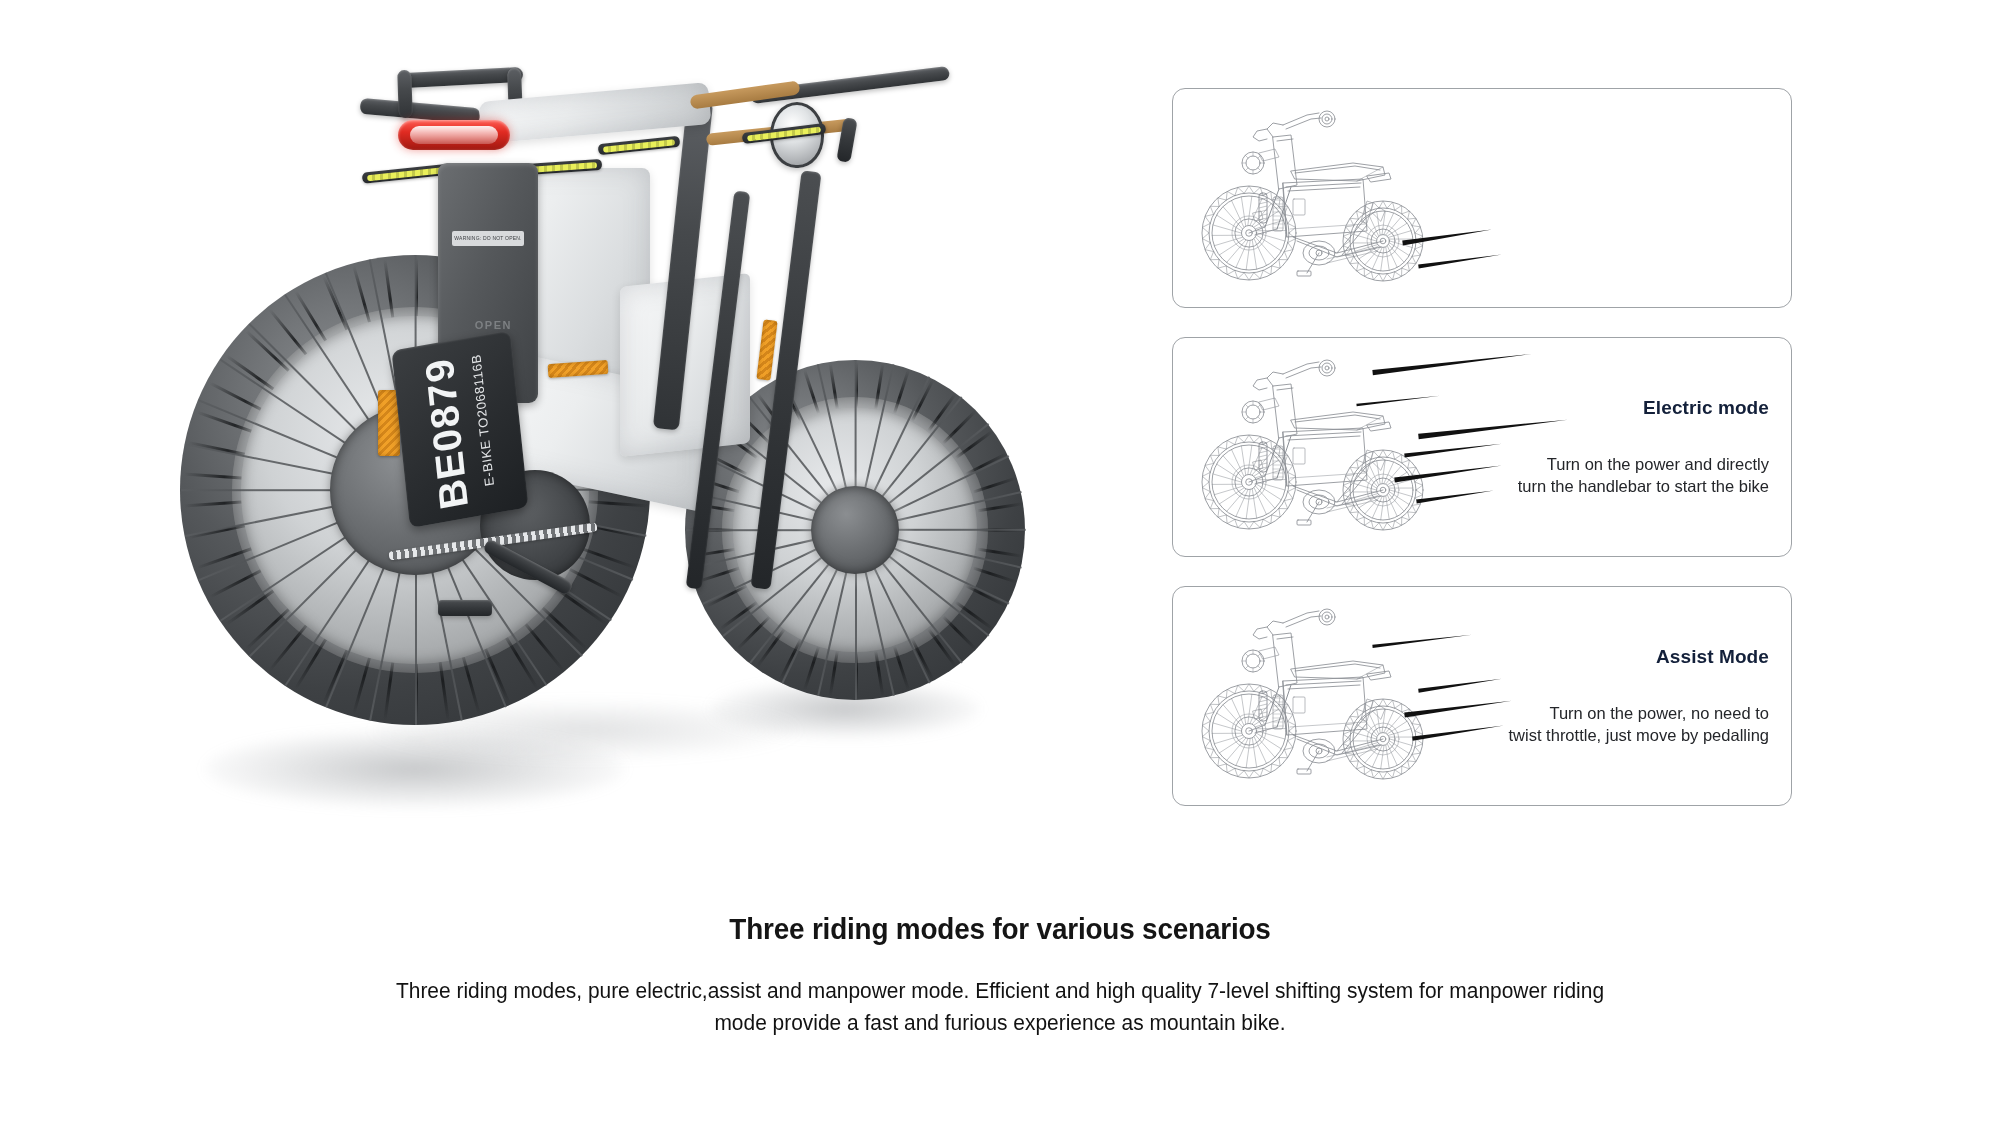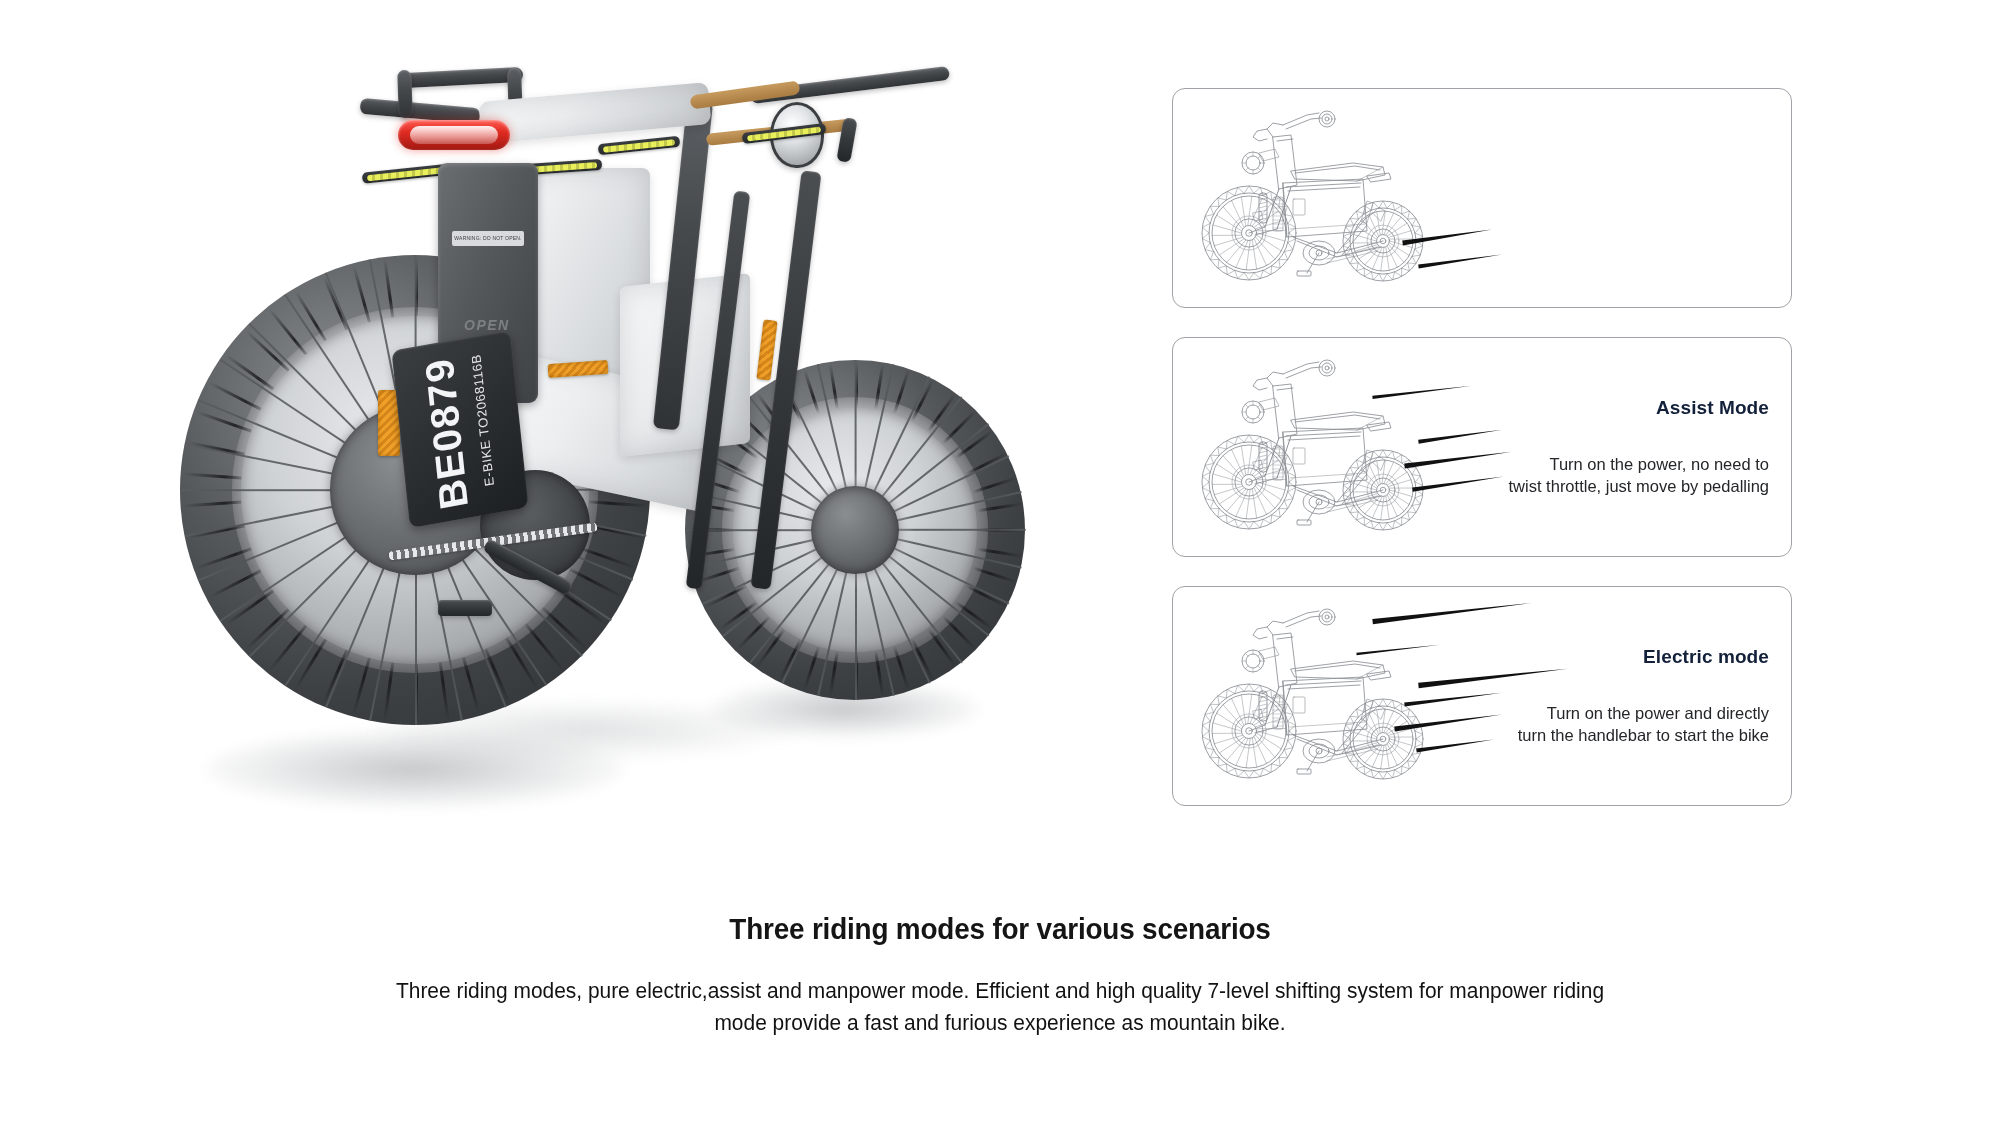--- a/index.html
+++ b/index.html
@@ -142,22 +142,22 @@
     box-shadow: inset 0 2px 4px rgba(255,255,255,0.17), 0 3px 9px rgba(0,0,0,0.3);
   }
   #battery-label {
     position: absolute; left: 14px; top: 68px; width: 72px; height: 15px;
     background: #d8dadc; border-radius: 2px;
     font-size: 5px; line-height: 15px; text-align: center;
     color: #3a3d40; letter-spacing: .2px; overflow: hidden;
   }
   #battery-open {
     position: absolute; left: 26px; top: 156px; width: 48px; height: 13px;
-    font-size: 14px; line-height: 13px; text-align: left;
-    color: #7d8083; letter-spacing: 1.5px; font-weight: bold; font-style: italic;
+    font-size: 11px; line-height: 13px; text-align: right;
+    color: #7d8083; letter-spacing: 1.5px; font-weight: bold;
   }
 
   
   #mirror {
     position: absolute; left: 620px; top: 62px; width: 48px; height: 60px;
     border-radius: 50% 50% 48% 48%;
     background: radial-gradient(circle at 40% 32%, #ffffff 0%, #e1e4e6 35%, #b5b8bb 70%, #8d9093 100%);
     border: 3px solid #3c3f42;
     box-shadow: 0 2px 6px rgba(0,0,0,0.26);
   }
@@ -682,214 +682,20 @@
             <path d="M178 118 L186 112"></path>
             <circle cx="62" cy="132" r="17" stroke-width="0.5"></circle>
             <path d="M66 112 L74 110 L76 118 L68 120 Z" stroke-width="0.6"></path>
             <path d="M174 120 L180 100 L186 102 L180 122 Z" stroke-width="0.6"></path>
           </g>
         </svg></div>
     <svg class="speed-lines" viewBox="0 0 620 220" preserveAspectRatio="none">
         <path d="M230,152 L230.60659714982626,156.96306758948765 L320,141 Z" fill="#111111"></path>
         <path d="M246,176 L246.47285155914045,179.97195309677977 L330,166 Z" fill="#111111"></path>
       </svg>
-  </div>
-
-  <div class="mode-panel">
-    <div class="panel-art"><svg viewBox="0 0 290 196" width="290" height="196" style="overflow: visible;">
-          <g fill="none" stroke="#8b8f95" stroke-width="0.85" stroke-linecap="round" stroke-linejoin="round">
-            <circle cx="62" cy="132" r="47"></circle>
-            <circle cx="62" cy="132" r="40"></circle>
-            <circle cx="62" cy="132" r="37"></circle>
-            <circle cx="62" cy="132" r="14.1"></circle>
-            <circle cx="62" cy="132" r="7.5200000000000005"></circle>
-            <circle cx="62" cy="132" r="3.2900000000000005"></circle>
-            <line x1="69.99" y1="132" x2="98.1082056252324" y2="140.07449605399216" stroke-width="0.5"></line>
-            <line x1="69.66634885917983" y1="134.25104312916304" x2="94.37072116874072" y2="149.92027932303628" stroke-width="0.5"></line>
-            <line x1="68.72161572732114" y1="136.31972013147023" x2="88.01075339924917" y2="158.3142681373328" stroke-width="0.5"></line>
-            <line x1="67.23233726422282" y1="138.0384390990905" x2="79.54354908125725" y2="164.57643144412103" stroke-width="0.5"></line>
-            <line x1="65.31916595388508" y1="139.2679596428826" x2="69.65507075220563" y2="168.19944601480424" stroke-width="0.5"></line>
-            <line x1="63.13709555780355" y1="139.90867332062865" x2="59.14642411726905" y2="168.88979675576292" stroke-width="0.5"></line>
-            <line x1="60.86290444219645" y1="139.90867332062865" x2="48.868957229482106" y2="166.59155555563856" stroke-width="0.5"></line>
-            <line x1="58.68083404611493" y1="139.2679596428826" x2="39.65528933364422" y2="161.49091224829857" stroke-width="0.5"></line>
-            <line x1="56.76766273577717" y1="138.0384390990905" x2="32.25185700688332" y2="154.00109061980982" stroke-width="0.5"></line>
-            <line x1="55.27838427267886" y1="136.31972013147023" x2="27.258442306406188" y2="144.7288714748281" stroke-width="0.5"></line>
-            <line x1="54.333651140820166" y1="134.25104312916304" x2="25.079581994264792" y2="134.42543486446934" stroke-width="0.5"></line>
-            <line x1="54.01" y1="132" x2="25.8917943747676" y2="123.92550394600785" stroke-width="0.5"></line>
-            <line x1="54.333651140820166" y1="129.748956870837" x2="29.629278831259285" y2="114.07972067696372" stroke-width="0.5"></line>
-            <line x1="55.27838427267886" y1="127.68027986852978" x2="35.98924660075084" y2="105.68573186266721" stroke-width="0.5"></line>
-            <line x1="56.76766273577717" y1="125.96156090090948" x2="44.45645091874276" y2="99.42356855587896" stroke-width="0.5"></line>
-            <line x1="58.680834046114924" y1="124.7320403571174" x2="54.34492924779433" y2="95.80055398519578" stroke-width="0.5"></line>
-            <line x1="60.86290444219645" y1="124.09132667937135" x2="64.85357588273094" y2="95.11020324423708" stroke-width="0.5"></line>
-            <line x1="63.13709555780355" y1="124.09132667937135" x2="75.13104277051788" y2="97.40844444436142" stroke-width="0.5"></line>
-            <line x1="65.31916595388508" y1="124.7320403571174" x2="84.34471066635577" y2="102.50908775170143" stroke-width="0.5"></line>
-            <line x1="67.23233726422282" y1="125.96156090090948" x2="91.74814299311666" y2="109.99890938019017" stroke-width="0.5"></line>
-            <line x1="68.72161572732114" y1="127.68027986852978" x2="96.7415576935938" y2="119.27112852517189" stroke-width="0.5"></line>
-            <line x1="69.66634885917983" y1="129.74895687083696" x2="98.9204180057352" y2="129.57456513553063" stroke-width="0.5"></line>
-            <polyline points="102,132 108.65731708260853,137.66522397200018 100.83767269704208,141.5726265715023" stroke-width="0.55"></polyline>
-            <polyline points="100.83767269704208,141.5726265715023 105.9457634062145,148.66642969099917 97.4182410261284,150.58892688175075" stroke-width="0.55"></polyline>
-            <polyline points="97.4182410261284,150.58892688175075 100.68024169700186,158.6990430963643 91.94042992684405,158.5249063296318" stroke-width="0.55"></polyline>
-            <polyline points="91.94042992684405,158.52490632963182 93.16676493731737,167.18000516404175 84.72258986924624,164.91935463574626" stroke-width="0.55"></polyline>
-            <polyline points="84.72258986924624,164.91935463574626 83.84198908605713,173.61643320570087 76.18419548170144,169.4006497074166" stroke-width="0.55"></polyline>
-            <polyline points="76.18419548170142,169.4006497074166 73.24783622151521,177.63426541902444 66.82146721021292,171.70835496392215" stroke-width="0.55"></polyline>
-            <polyline points="66.82146721021292,171.70835496392215 62,179 57.17853278978708,171.70835496392215" stroke-width="0.55"></polyline>
-            <polyline points="57.178532789787084,171.70835496392215 50.7521637784848,177.63426541902444 47.81580451829858,169.4006497074166" stroke-width="0.55"></polyline>
-            <polyline points="47.81580451829858,169.4006497074166 40.15801091394288,173.61643320570087 39.27741013075377,164.91935463574626" stroke-width="0.55"></polyline>
-            <polyline points="39.27741013075377,164.91935463574626 30.833235062682636,167.18000516404175 32.05957007315597,158.52490632963182" stroke-width="0.55"></polyline>
-            <polyline points="32.05957007315595,158.52490632963182 23.319758302998153,158.69904309636433 26.581758973871608,150.58892688175075" stroke-width="0.55"></polyline>
-            <polyline points="26.581758973871615,150.58892688175075 18.05423659378551,148.6664296909992 23.162327302957927,141.57262657150235" stroke-width="0.55"></polyline>
-            <polyline points="23.16232730295792,141.5726265715023 15.342682917391464,137.66522397200018 22,132" stroke-width="0.55"></polyline>
-            <polyline points="22,132 15.342682917391464,126.33477602799981 23.16232730295792,122.42737342849769" stroke-width="0.55"></polyline>
-            <polyline points="23.162327302957912,122.4273734284977 18.054236593785497,115.33357030900085 26.581758973871594,113.41107311824928" stroke-width="0.55"></polyline>
-            <polyline points="26.581758973871594,113.41107311824928 23.31975830299813,105.30095690363571 32.05957007315594,105.47509367036821" stroke-width="0.55"></polyline>
-            <polyline points="32.059570073155946,105.47509367036821 30.83323506268261,96.81999483595825 39.277410130753765,99.08064536425374" stroke-width="0.55"></polyline>
-            <polyline points="39.277410130753765,99.08064536425374 40.15801091394289,90.38356679429913 47.81580451829856,94.59935029258341" stroke-width="0.55"></polyline>
-            <polyline points="47.81580451829856,94.59935029258341 50.752163778484785,86.36573458097556 57.178532789787056,92.29164503607784" stroke-width="0.55"></polyline>
-            <polyline points="57.178532789787056,92.29164503607784 61.99999999999999,85 66.82146721021289,92.29164503607784" stroke-width="0.55"></polyline>
-            <polyline points="66.82146721021293,92.29164503607784 73.24783622151524,86.36573458097556 76.18419548170142,94.59935029258341" stroke-width="0.55"></polyline>
-            <polyline points="76.18419548170142,94.59935029258341 83.84198908605714,90.38356679429914 84.72258986924622,99.08064536425374" stroke-width="0.55"></polyline>
-            <polyline points="84.72258986924619,99.08064536425371 93.16676493731735,96.81999483595823 91.940429926844,105.47509367036815" stroke-width="0.55"></polyline>
-            <polyline points="91.94042992684403,105.47509367036818 100.68024169700185,105.30095690363567 97.41824102612838,113.41107311824923" stroke-width="0.55"></polyline>
-            <polyline points="97.4182410261284,113.41107311824926 105.94576340621451,115.33357030900085 100.83767269704208,122.42737342849769" stroke-width="0.55"></polyline>
-            <polyline points="100.83767269704208,122.42737342849769 108.65731708260854,126.33477602799984 102,132" stroke-width="0.55"></polyline>
-            <circle cx="196" cy="140" r="40"></circle>
-            <circle cx="196" cy="140" r="33"></circle>
-            <circle cx="196" cy="140" r="30"></circle>
-            <circle cx="196" cy="140" r="12"></circle>
-            <circle cx="196" cy="140" r="6.4"></circle>
-            <circle cx="196" cy="140" r="2.8000000000000003"></circle>
-            <line x1="202.8" y1="140" x2="225.27692347991817" y2="146.54688869242608" stroke-width="0.5"></line>
-            <line x1="202.52455222057858" y1="141.91578138652173" x2="222.24653067735733" y2="154.52995620786726" stroke-width="0.5"></line>
-            <line x1="201.72052402325204" y1="143.67635755869807" x2="217.0898000534453" y2="161.33589308432389" stroke-width="0.5"></line>
-            <line x1="200.45305299082793" y1="145.13909710560895" x2="210.22449925507345" y2="166.41332279253058" stroke-width="0.5"></line>
-            <line x1="198.82482208841282" y1="146.18549756841074" x2="202.20681412340997" y2="169.35090217416558" stroke-width="0.5"></line>
-            <line x1="196.96774090025835" y1="146.73078580479034" x2="193.68628982481275" y2="169.91064601818616" stroke-width="0.5"></line>
-            <line x1="195.03225909974165" y1="146.73078580479034" x2="185.35320856444494" y2="168.0472072072745" stroke-width="0.5"></line>
-            <line x1="193.17517791158718" y1="146.18549756841074" x2="177.8826670272791" y2="163.91155047159344" stroke-width="0.5"></line>
-            <line x1="191.54694700917207" y1="145.13909710560895" x2="171.87988405963512" y2="157.83872212417012" stroke-width="0.5"></line>
-            <line x1="190.27947597674796" y1="143.67635755869807" x2="167.83116943762664" y2="150.32070660121198" stroke-width="0.5"></line>
-            <line x1="189.47544777942142" y1="141.91578138652173" x2="166.06452594129578" y2="141.96656880902918" stroke-width="0.5"></line>
-            <line x1="189.2" y1="140" x2="166.72307652008183" y2="133.45311130757392" stroke-width="0.5"></line>
-            <line x1="189.47544777942142" y1="138.08421861347827" x2="169.75346932264267" y2="125.47004379213274" stroke-width="0.5"></line>
-            <line x1="190.27947597674796" y1="136.32364244130193" x2="174.91019994655474" y2="118.66410691567611" stroke-width="0.5"></line>
-            <line x1="191.54694700917207" y1="134.86090289439105" x2="181.77550074492655" y2="113.58667720746942" stroke-width="0.5"></line>
-            <line x1="193.17517791158716" y1="133.8145024315893" x2="189.79318587659" y2="110.64909782583442" stroke-width="0.5"></line>
-            <line x1="195.03225909974165" y1="133.26921419520966" x2="198.31371017518725" y2="110.08935398181384" stroke-width="0.5"></line>
-            <line x1="196.96774090025835" y1="133.26921419520966" x2="206.64679143555503" y2="111.95279279272548" stroke-width="0.5"></line>
-            <line x1="198.82482208841282" y1="133.81450243158926" x2="214.11733297272087" y2="116.08844952840656" stroke-width="0.5"></line>
-            <line x1="200.45305299082793" y1="134.86090289439105" x2="220.12011594036485" y2="122.16127787582987" stroke-width="0.5"></line>
-            <line x1="201.72052402325204" y1="136.32364244130193" x2="224.16883056237336" y2="129.67929339878802" stroke-width="0.5"></line>
-            <line x1="202.52455222057858" y1="138.08421861347827" x2="225.93547405870422" y2="138.0334311909708" stroke-width="0.5"></line>
-            <polyline points="229,140 235.70835496392215,144.82146721021292 228.04107997505972,147.8974169214894" stroke-width="0.55"></polyline>
-            <polyline points="228.04107997505972,147.8974169214894 233.4006497074166,154.1841954817014 225.22004884655593,155.33586467744436" stroke-width="0.55"></polyline>
-            <polyline points="225.22004884655593,155.33586467744436 228.91935463574626,162.72258986924624 220.70085468964635,161.88304772194624" stroke-width="0.55"></polyline>
-            <polyline points="220.70085468964635,161.88304772194624 222.52490632963182,169.94042992684405 214.74613664212814,167.15846757449066" stroke-width="0.55"></polyline>
-            <polyline points="214.74613664212814,167.15846757449066 214.58892688175075,175.41824102612838 207.70196127240368,170.85553600861869" stroke-width="0.55"></polyline>
-            <polyline points="207.70196127240368,170.85553600861869 205.57262657150233,178.83767269704208 199.97771044842565,172.75939284523577" stroke-width="0.55"></polyline>
-            <polyline points="199.97771044842565,172.75939284523577 196,180 192.02228955157435,172.75939284523577" stroke-width="0.55"></polyline>
-            <polyline points="192.02228955157435,172.75939284523577 186.4273734284977,178.83767269704208 184.29803872759632,170.85553600861869" stroke-width="0.55"></polyline>
-            <polyline points="184.29803872759632,170.85553600861869 177.41107311824925,175.41824102612838 177.25386335787186,167.15846757449066" stroke-width="0.55"></polyline>
-            <polyline points="177.25386335787186,167.15846757449066 169.4750936703682,169.94042992684405 171.29914531035368,161.88304772194624" stroke-width="0.55"></polyline>
-            <polyline points="171.29914531035365,161.88304772194624 163.08064536425374,162.72258986924624 166.77995115344407,155.33586467744436" stroke-width="0.55"></polyline>
-            <polyline points="166.77995115344407,155.3358646774444 158.5993502925834,154.18419548170147 163.95892002494028,147.89741692148942" stroke-width="0.55"></polyline>
-            <polyline points="163.95892002494028,147.8974169214894 156.29164503607785,144.82146721021292 163,140" stroke-width="0.55"></polyline>
-            <polyline points="163,140 156.29164503607785,135.17853278978706 163.95892002494028,132.10258307851058" stroke-width="0.55"></polyline>
-            <polyline points="163.95892002494028,132.1025830785106 158.5993502925834,125.81580451829859 166.77995115344407,124.66413532255565" stroke-width="0.55"></polyline>
-            <polyline points="166.77995115344407,124.66413532255565 163.0806453642537,117.2774101307538 171.29914531035365,118.11695227805377" stroke-width="0.55"></polyline>
-            <polyline points="171.29914531035365,118.11695227805376 169.47509367036818,110.05957007315597 177.25386335787186,112.84153242550934" stroke-width="0.55"></polyline>
-            <polyline points="177.25386335787186,112.84153242550934 177.41107311824928,104.5817589738716 184.29803872759632,109.14446399138131" stroke-width="0.55"></polyline>
-            <polyline points="184.29803872759632,109.14446399138131 186.4273734284977,101.16232730295792 192.02228955157432,107.24060715476422" stroke-width="0.55"></polyline>
-            <polyline points="192.02228955157432,107.24060715476422 196,100 199.97771044842563,107.2406071547642" stroke-width="0.55"></polyline>
-            <polyline points="199.97771044842565,107.24060715476422 205.57262657150233,101.16232730295792 207.70196127240368,109.14446399138131" stroke-width="0.55"></polyline>
-            <polyline points="207.70196127240368,109.14446399138131 214.58892688175075,104.58175897387162 214.74613664212814,112.84153242550933" stroke-width="0.55"></polyline>
-            <polyline points="214.7461366421281,112.84153242550931 222.5249063296318,110.05957007315594 220.7008546896463,118.11695227805373" stroke-width="0.55"></polyline>
-            <polyline points="220.70085468964632,118.11695227805374 228.91935463574626,117.27741013075376 225.22004884655593,124.66413532255562" stroke-width="0.55"></polyline>
-            <polyline points="225.22004884655593,124.66413532255564 233.40064970741662,125.81580451829859 228.04107997505972,132.1025830785106" stroke-width="0.55"></polyline>
-            <polyline points="228.04107997505972,132.1025830785106 235.70835496392215,135.17853278978708 229,140" stroke-width="0.55"></polyline>
-            <path d="M96 82 L176 78 L180 130 L100 136 Z"></path>
-            <path d="M96 82 L100 136"></path>
-            <path d="M99 86 L174 82"></path>
-            <path d="M101 90 L173 86"></path>
-            <path d="M103 128 L178 123" stroke-width="0.5"></path>
-            <rect x="106" y="98" width="12" height="16" rx="1" stroke-width="0.6"></rect>
-            <path d="M104 70 L166 62 L196 66 L198 74 L170 80 L108 78 Z"></path>
-            <path d="M108 72 L168 65 L193 69"></path>
-            <path d="M170 80 L196 66" stroke-width="0.5"></path>
-            <path d="M180 75 L202 72 L204 78 L184 81 Z"></path>
-            <path d="M86 36 L104 34 L110 84 L92 88 Z"></path>
-            <path d="M90 40 L106 38"></path>
-            <path d="M92 88 L78 126" stroke-width="1"></path>
-            <path d="M104 86 L90 128" stroke-width="1"></path>
-            <path d="M78 126 L62 132"></path>
-            <path d="M90 128 L68 134"></path>
-            <rect x="72" y="92" width="8" height="30" rx="3"></rect>
-            <line x1="72" y1="95" x2="80" y2="93" stroke-width="0.5"></line>
-            <line x1="72" y1="99" x2="80" y2="97" stroke-width="0.5"></line>
-            <line x1="72" y1="103" x2="80" y2="101" stroke-width="0.5"></line>
-            <line x1="72" y1="107" x2="80" y2="105" stroke-width="0.5"></line>
-            <line x1="72" y1="111" x2="80" y2="109" stroke-width="0.5"></line>
-            <line x1="72" y1="115" x2="80" y2="113" stroke-width="0.5"></line>
-            <line x1="72" y1="119" x2="80" y2="117" stroke-width="0.5"></line>
-            <rect x="86" y="96" width="10" height="34" rx="2" stroke-width="0.6"></rect>
-            <line x1="86" y1="99" x2="96" y2="99" stroke-width="0.4"></line>
-            <line x1="86" y1="103" x2="96" y2="103" stroke-width="0.4"></line>
-            <line x1="86" y1="107" x2="96" y2="107" stroke-width="0.4"></line>
-            <line x1="86" y1="111" x2="96" y2="111" stroke-width="0.4"></line>
-            <line x1="86" y1="115" x2="96" y2="115" stroke-width="0.4"></line>
-            <line x1="86" y1="119" x2="96" y2="119" stroke-width="0.4"></line>
-            <line x1="86" y1="123" x2="96" y2="123" stroke-width="0.4"></line>
-            <line x1="86" y1="127" x2="96" y2="127" stroke-width="0.4"></line>
-            <path d="M86 36 L80 28 L86 22 L96 24"></path>
-            <path d="M96 24 L120 14 L132 12"></path>
-            <path d="M99 28 L124 18 L134 17"></path>
-            <circle cx="140" cy="18" r="8"></circle>
-            <circle cx="140" cy="18" r="5"></circle>
-            <circle cx="140" cy="18" r="2"></circle>
-            <path d="M80 28 L70 30 L66 36 L72 40 L80 38"></path>
-            <circle cx="66" cy="62" r="11"></circle>
-            <circle cx="66" cy="62" r="7"></circle>
-            <line x1="73" y1="62" x2="77" y2="62" stroke-width="0.5"></line>
-            <line x1="70.94974746830583" y1="66.94974746830583" x2="73.77817459305203" y2="69.77817459305203" stroke-width="0.5"></line>
-            <line x1="66" y1="69" x2="66" y2="73" stroke-width="0.5"></line>
-            <line x1="61.05025253169417" y1="66.94974746830583" x2="58.22182540694798" y2="69.77817459305203" stroke-width="0.5"></line>
-            <line x1="59" y1="62" x2="55" y2="62" stroke-width="0.5"></line>
-            <line x1="61.05025253169417" y1="57.05025253169417" x2="58.22182540694798" y2="54.22182540694798" stroke-width="0.5"></line>
-            <line x1="66" y1="55" x2="66" y2="51" stroke-width="0.5"></line>
-            <line x1="70.94974746830583" y1="57.05025253169417" x2="73.77817459305201" y2="54.22182540694798" stroke-width="0.5"></line>
-            <path d="M72 52 L88 48 L92 56 L76 60 Z" stroke-width="0.6"></path>
-            <path d="M106 136 L150 152 L196 140"></path>
-            <path d="M110 140 L150 156 L194 146"></path>
-            <path d="M150 152 L178 118"></path>
-            <path d="M155 154 L180 124"></path>
-            <ellipse cx="132" cy="152" rx="16" ry="12"></ellipse>
-            <ellipse cx="132" cy="152" rx="10" ry="7"></ellipse>
-            <circle cx="132" cy="152" r="3"></circle>
-            <path d="M132 152 L120 172"></path>
-            <rect x="110" y="170" width="14" height="5" rx="1"></rect>
-            <path d="M140 158 L190 146" stroke-width="0.5"></path>
-            <path d="M140 162 L190 150" stroke-width="0.5"></path>
-            <circle cx="196" cy="140" r="16" stroke-width="0.5"></circle>
-            <path d="M186 112 L192 106 L198 110 L194 120 Z" stroke-width="0.6"></path>
-            <path d="M178 118 L186 112"></path>
-            <circle cx="62" cy="132" r="17" stroke-width="0.5"></circle>
-            <path d="M66 112 L74 110 L76 118 L68 120 Z" stroke-width="0.6"></path>
-            <path d="M174 120 L180 100 L186 102 L180 122 Z" stroke-width="0.6"></path>
-          </g>
-        </svg></div>
-    <svg class="speed-lines" viewBox="0 0 620 220" preserveAspectRatio="none">
-        <path d="M200,58 L200.3184119008672,61.18411900867196 L300,48 Z" fill="#111111"></path>
-        <path d="M246,102 L246.47285155914045,105.97195309677977 L330,92 Z" fill="#111111"></path>
-        <path d="M232,126 L232.55215763037424,130.9694186733681 L340,114 Z" fill="#111111"></path>
-        <path d="M240,150 L240.49862244713552,154.17029683058803 L332,139 Z" fill="#111111"></path>
-      </svg>
-    <div class="panel-text">
-      <div class="mode-title">Assist Mode</div>
-      <div class="mode-desc">Turn on the power, no need to
-twist throttle, just move by pedalling</div>
-    </div>
   </div>
 
   <div class="mode-panel">
     <div class="panel-art"><svg viewBox="0 0 290 196" width="290" height="196" style="overflow: visible;">
           <g fill="none" stroke="#8b8f95" stroke-width="0.85" stroke-linecap="round" stroke-linejoin="round">
             <circle cx="62" cy="132" r="47"></circle>
             <circle cx="62" cy="132" r="40"></circle>
             <circle cx="62" cy="132" r="37"></circle>
             <circle cx="62" cy="132" r="14.1"></circle>
             <circle cx="62" cy="132" r="7.5200000000000005"></circle>
@@ -1074,17 +880,211 @@
         <path d="M222,140 L222.55215763037424,144.9694186733681 L330,128 Z" fill="#111111"></path>
         <path d="M244,162 L244.45849643194052,165.97363574348452 L322,153 Z" fill="#111111"></path>
       </svg>
     <div class="panel-text">
       <div class="mode-title">Electric mode</div>
       <div class="mode-desc">Turn on the power and directly
 turn the handlebar to start the bike</div>
     </div>
   </div>
 
+  <div class="mode-panel">
+    <div class="panel-art"><svg viewBox="0 0 290 196" width="290" height="196" style="overflow: visible;">
+          <g fill="none" stroke="#8b8f95" stroke-width="0.85" stroke-linecap="round" stroke-linejoin="round">
+            <circle cx="62" cy="132" r="47"></circle>
+            <circle cx="62" cy="132" r="40"></circle>
+            <circle cx="62" cy="132" r="37"></circle>
+            <circle cx="62" cy="132" r="14.1"></circle>
+            <circle cx="62" cy="132" r="7.5200000000000005"></circle>
+            <circle cx="62" cy="132" r="3.2900000000000005"></circle>
+            <line x1="69.99" y1="132" x2="98.1082056252324" y2="140.07449605399216" stroke-width="0.5"></line>
+            <line x1="69.66634885917983" y1="134.25104312916304" x2="94.37072116874072" y2="149.92027932303628" stroke-width="0.5"></line>
+            <line x1="68.72161572732114" y1="136.31972013147023" x2="88.01075339924917" y2="158.3142681373328" stroke-width="0.5"></line>
+            <line x1="67.23233726422282" y1="138.0384390990905" x2="79.54354908125725" y2="164.57643144412103" stroke-width="0.5"></line>
+            <line x1="65.31916595388508" y1="139.2679596428826" x2="69.65507075220563" y2="168.19944601480424" stroke-width="0.5"></line>
+            <line x1="63.13709555780355" y1="139.90867332062865" x2="59.14642411726905" y2="168.88979675576292" stroke-width="0.5"></line>
+            <line x1="60.86290444219645" y1="139.90867332062865" x2="48.868957229482106" y2="166.59155555563856" stroke-width="0.5"></line>
+            <line x1="58.68083404611493" y1="139.2679596428826" x2="39.65528933364422" y2="161.49091224829857" stroke-width="0.5"></line>
+            <line x1="56.76766273577717" y1="138.0384390990905" x2="32.25185700688332" y2="154.00109061980982" stroke-width="0.5"></line>
+            <line x1="55.27838427267886" y1="136.31972013147023" x2="27.258442306406188" y2="144.7288714748281" stroke-width="0.5"></line>
+            <line x1="54.333651140820166" y1="134.25104312916304" x2="25.079581994264792" y2="134.42543486446934" stroke-width="0.5"></line>
+            <line x1="54.01" y1="132" x2="25.8917943747676" y2="123.92550394600785" stroke-width="0.5"></line>
+            <line x1="54.333651140820166" y1="129.748956870837" x2="29.629278831259285" y2="114.07972067696372" stroke-width="0.5"></line>
+            <line x1="55.27838427267886" y1="127.68027986852978" x2="35.98924660075084" y2="105.68573186266721" stroke-width="0.5"></line>
+            <line x1="56.76766273577717" y1="125.96156090090948" x2="44.45645091874276" y2="99.42356855587896" stroke-width="0.5"></line>
+            <line x1="58.680834046114924" y1="124.7320403571174" x2="54.34492924779433" y2="95.80055398519578" stroke-width="0.5"></line>
+            <line x1="60.86290444219645" y1="124.09132667937135" x2="64.85357588273094" y2="95.11020324423708" stroke-width="0.5"></line>
+            <line x1="63.13709555780355" y1="124.09132667937135" x2="75.13104277051788" y2="97.40844444436142" stroke-width="0.5"></line>
+            <line x1="65.31916595388508" y1="124.7320403571174" x2="84.34471066635577" y2="102.50908775170143" stroke-width="0.5"></line>
+            <line x1="67.23233726422282" y1="125.96156090090948" x2="91.74814299311666" y2="109.99890938019017" stroke-width="0.5"></line>
+            <line x1="68.72161572732114" y1="127.68027986852978" x2="96.7415576935938" y2="119.27112852517189" stroke-width="0.5"></line>
+            <line x1="69.66634885917983" y1="129.74895687083696" x2="98.9204180057352" y2="129.57456513553063" stroke-width="0.5"></line>
+            <polyline points="102,132 108.65731708260853,137.66522397200018 100.83767269704208,141.5726265715023" stroke-width="0.55"></polyline>
+            <polyline points="100.83767269704208,141.5726265715023 105.9457634062145,148.66642969099917 97.4182410261284,150.58892688175075" stroke-width="0.55"></polyline>
+            <polyline points="97.4182410261284,150.58892688175075 100.68024169700186,158.6990430963643 91.94042992684405,158.5249063296318" stroke-width="0.55"></polyline>
+            <polyline points="91.94042992684405,158.52490632963182 93.16676493731737,167.18000516404175 84.72258986924624,164.91935463574626" stroke-width="0.55"></polyline>
+            <polyline points="84.72258986924624,164.91935463574626 83.84198908605713,173.61643320570087 76.18419548170144,169.4006497074166" stroke-width="0.55"></polyline>
+            <polyline points="76.18419548170142,169.4006497074166 73.24783622151521,177.63426541902444 66.82146721021292,171.70835496392215" stroke-width="0.55"></polyline>
+            <polyline points="66.82146721021292,171.70835496392215 62,179 57.17853278978708,171.70835496392215" stroke-width="0.55"></polyline>
+            <polyline points="57.178532789787084,171.70835496392215 50.7521637784848,177.63426541902444 47.81580451829858,169.4006497074166" stroke-width="0.55"></polyline>
+            <polyline points="47.81580451829858,169.4006497074166 40.15801091394288,173.61643320570087 39.27741013075377,164.91935463574626" stroke-width="0.55"></polyline>
+            <polyline points="39.27741013075377,164.91935463574626 30.833235062682636,167.18000516404175 32.05957007315597,158.52490632963182" stroke-width="0.55"></polyline>
+            <polyline points="32.05957007315595,158.52490632963182 23.319758302998153,158.69904309636433 26.581758973871608,150.58892688175075" stroke-width="0.55"></polyline>
+            <polyline points="26.581758973871615,150.58892688175075 18.05423659378551,148.6664296909992 23.162327302957927,141.57262657150235" stroke-width="0.55"></polyline>
+            <polyline points="23.16232730295792,141.5726265715023 15.342682917391464,137.66522397200018 22,132" stroke-width="0.55"></polyline>
+            <polyline points="22,132 15.342682917391464,126.33477602799981 23.16232730295792,122.42737342849769" stroke-width="0.55"></polyline>
+            <polyline points="23.162327302957912,122.4273734284977 18.054236593785497,115.33357030900085 26.581758973871594,113.41107311824928" stroke-width="0.55"></polyline>
+            <polyline points="26.581758973871594,113.41107311824928 23.31975830299813,105.30095690363571 32.05957007315594,105.47509367036821" stroke-width="0.55"></polyline>
+            <polyline points="32.059570073155946,105.47509367036821 30.83323506268261,96.81999483595825 39.277410130753765,99.08064536425374" stroke-width="0.55"></polyline>
+            <polyline points="39.277410130753765,99.08064536425374 40.15801091394289,90.38356679429913 47.81580451829856,94.59935029258341" stroke-width="0.55"></polyline>
+            <polyline points="47.81580451829856,94.59935029258341 50.752163778484785,86.36573458097556 57.178532789787056,92.29164503607784" stroke-width="0.55"></polyline>
+            <polyline points="57.178532789787056,92.29164503607784 61.99999999999999,85 66.82146721021289,92.29164503607784" stroke-width="0.55"></polyline>
+            <polyline points="66.82146721021293,92.29164503607784 73.24783622151524,86.36573458097556 76.18419548170142,94.59935029258341" stroke-width="0.55"></polyline>
+            <polyline points="76.18419548170142,94.59935029258341 83.84198908605714,90.38356679429914 84.72258986924622,99.08064536425374" stroke-width="0.55"></polyline>
+            <polyline points="84.72258986924619,99.08064536425371 93.16676493731735,96.81999483595823 91.940429926844,105.47509367036815" stroke-width="0.55"></polyline>
+            <polyline points="91.94042992684403,105.47509367036818 100.68024169700185,105.30095690363567 97.41824102612838,113.41107311824923" stroke-width="0.55"></polyline>
+            <polyline points="97.4182410261284,113.41107311824926 105.94576340621451,115.33357030900085 100.83767269704208,122.42737342849769" stroke-width="0.55"></polyline>
+            <polyline points="100.83767269704208,122.42737342849769 108.65731708260854,126.33477602799984 102,132" stroke-width="0.55"></polyline>
+            <circle cx="196" cy="140" r="40"></circle>
+            <circle cx="196" cy="140" r="33"></circle>
+            <circle cx="196" cy="140" r="30"></circle>
+            <circle cx="196" cy="140" r="12"></circle>
+            <circle cx="196" cy="140" r="6.4"></circle>
+            <circle cx="196" cy="140" r="2.8000000000000003"></circle>
+            <line x1="202.8" y1="140" x2="225.27692347991817" y2="146.54688869242608" stroke-width="0.5"></line>
+            <line x1="202.52455222057858" y1="141.91578138652173" x2="222.24653067735733" y2="154.52995620786726" stroke-width="0.5"></line>
+            <line x1="201.72052402325204" y1="143.67635755869807" x2="217.0898000534453" y2="161.33589308432389" stroke-width="0.5"></line>
+            <line x1="200.45305299082793" y1="145.13909710560895" x2="210.22449925507345" y2="166.41332279253058" stroke-width="0.5"></line>
+            <line x1="198.82482208841282" y1="146.18549756841074" x2="202.20681412340997" y2="169.35090217416558" stroke-width="0.5"></line>
+            <line x1="196.96774090025835" y1="146.73078580479034" x2="193.68628982481275" y2="169.91064601818616" stroke-width="0.5"></line>
+            <line x1="195.03225909974165" y1="146.73078580479034" x2="185.35320856444494" y2="168.0472072072745" stroke-width="0.5"></line>
+            <line x1="193.17517791158718" y1="146.18549756841074" x2="177.8826670272791" y2="163.91155047159344" stroke-width="0.5"></line>
+            <line x1="191.54694700917207" y1="145.13909710560895" x2="171.87988405963512" y2="157.83872212417012" stroke-width="0.5"></line>
+            <line x1="190.27947597674796" y1="143.67635755869807" x2="167.83116943762664" y2="150.32070660121198" stroke-width="0.5"></line>
+            <line x1="189.47544777942142" y1="141.91578138652173" x2="166.06452594129578" y2="141.96656880902918" stroke-width="0.5"></line>
+            <line x1="189.2" y1="140" x2="166.72307652008183" y2="133.45311130757392" stroke-width="0.5"></line>
+            <line x1="189.47544777942142" y1="138.08421861347827" x2="169.75346932264267" y2="125.47004379213274" stroke-width="0.5"></line>
+            <line x1="190.27947597674796" y1="136.32364244130193" x2="174.91019994655474" y2="118.66410691567611" stroke-width="0.5"></line>
+            <line x1="191.54694700917207" y1="134.86090289439105" x2="181.77550074492655" y2="113.58667720746942" stroke-width="0.5"></line>
+            <line x1="193.17517791158716" y1="133.8145024315893" x2="189.79318587659" y2="110.64909782583442" stroke-width="0.5"></line>
+            <line x1="195.03225909974165" y1="133.26921419520966" x2="198.31371017518725" y2="110.08935398181384" stroke-width="0.5"></line>
+            <line x1="196.96774090025835" y1="133.26921419520966" x2="206.64679143555503" y2="111.95279279272548" stroke-width="0.5"></line>
+            <line x1="198.82482208841282" y1="133.81450243158926" x2="214.11733297272087" y2="116.08844952840656" stroke-width="0.5"></line>
+            <line x1="200.45305299082793" y1="134.86090289439105" x2="220.12011594036485" y2="122.16127787582987" stroke-width="0.5"></line>
+            <line x1="201.72052402325204" y1="136.32364244130193" x2="224.16883056237336" y2="129.67929339878802" stroke-width="0.5"></line>
+            <line x1="202.52455222057858" y1="138.08421861347827" x2="225.93547405870422" y2="138.0334311909708" stroke-width="0.5"></line>
+            <polyline points="229,140 235.70835496392215,144.82146721021292 228.04107997505972,147.8974169214894" stroke-width="0.55"></polyline>
+            <polyline points="228.04107997505972,147.8974169214894 233.4006497074166,154.1841954817014 225.22004884655593,155.33586467744436" stroke-width="0.55"></polyline>
+            <polyline points="225.22004884655593,155.33586467744436 228.91935463574626,162.72258986924624 220.70085468964635,161.88304772194624" stroke-width="0.55"></polyline>
+            <polyline points="220.70085468964635,161.88304772194624 222.52490632963182,169.94042992684405 214.74613664212814,167.15846757449066" stroke-width="0.55"></polyline>
+            <polyline points="214.74613664212814,167.15846757449066 214.58892688175075,175.41824102612838 207.70196127240368,170.85553600861869" stroke-width="0.55"></polyline>
+            <polyline points="207.70196127240368,170.85553600861869 205.57262657150233,178.83767269704208 199.97771044842565,172.75939284523577" stroke-width="0.55"></polyline>
+            <polyline points="199.97771044842565,172.75939284523577 196,180 192.02228955157435,172.75939284523577" stroke-width="0.55"></polyline>
+            <polyline points="192.02228955157435,172.75939284523577 186.4273734284977,178.83767269704208 184.29803872759632,170.85553600861869" stroke-width="0.55"></polyline>
+            <polyline points="184.29803872759632,170.85553600861869 177.41107311824925,175.41824102612838 177.25386335787186,167.15846757449066" stroke-width="0.55"></polyline>
+            <polyline points="177.25386335787186,167.15846757449066 169.4750936703682,169.94042992684405 171.29914531035368,161.88304772194624" stroke-width="0.55"></polyline>
+            <polyline points="171.29914531035365,161.88304772194624 163.08064536425374,162.72258986924624 166.77995115344407,155.33586467744436" stroke-width="0.55"></polyline>
+            <polyline points="166.77995115344407,155.3358646774444 158.5993502925834,154.18419548170147 163.95892002494028,147.89741692148942" stroke-width="0.55"></polyline>
+            <polyline points="163.95892002494028,147.8974169214894 156.29164503607785,144.82146721021292 163,140" stroke-width="0.55"></polyline>
+            <polyline points="163,140 156.29164503607785,135.17853278978706 163.95892002494028,132.10258307851058" stroke-width="0.55"></polyline>
+            <polyline points="163.95892002494028,132.1025830785106 158.5993502925834,125.81580451829859 166.77995115344407,124.66413532255565" stroke-width="0.55"></polyline>
+            <polyline points="166.77995115344407,124.66413532255565 163.0806453642537,117.2774101307538 171.29914531035365,118.11695227805377" stroke-width="0.55"></polyline>
+            <polyline points="171.29914531035365,118.11695227805376 169.47509367036818,110.05957007315597 177.25386335787186,112.84153242550934" stroke-width="0.55"></polyline>
+            <polyline points="177.25386335787186,112.84153242550934 177.41107311824928,104.5817589738716 184.29803872759632,109.14446399138131" stroke-width="0.55"></polyline>
+            <polyline points="184.29803872759632,109.14446399138131 186.4273734284977,101.16232730295792 192.02228955157432,107.24060715476422" stroke-width="0.55"></polyline>
+            <polyline points="192.02228955157432,107.24060715476422 196,100 199.97771044842563,107.2406071547642" stroke-width="0.55"></polyline>
+            <polyline points="199.97771044842565,107.24060715476422 205.57262657150233,101.16232730295792 207.70196127240368,109.14446399138131" stroke-width="0.55"></polyline>
+            <polyline points="207.70196127240368,109.14446399138131 214.58892688175075,104.58175897387162 214.74613664212814,112.84153242550933" stroke-width="0.55"></polyline>
+            <polyline points="214.7461366421281,112.84153242550931 222.5249063296318,110.05957007315594 220.7008546896463,118.11695227805373" stroke-width="0.55"></polyline>
+            <polyline points="220.70085468964632,118.11695227805374 228.91935463574626,117.27741013075376 225.22004884655593,124.66413532255562" stroke-width="0.55"></polyline>
+            <polyline points="225.22004884655593,124.66413532255564 233.40064970741662,125.81580451829859 228.04107997505972,132.1025830785106" stroke-width="0.55"></polyline>
+            <polyline points="228.04107997505972,132.1025830785106 235.70835496392215,135.17853278978708 229,140" stroke-width="0.55"></polyline>
+            <path d="M96 82 L176 78 L180 130 L100 136 Z"></path>
+            <path d="M96 82 L100 136"></path>
+            <path d="M99 86 L174 82"></path>
+            <path d="M101 90 L173 86"></path>
+            <path d="M103 128 L178 123" stroke-width="0.5"></path>
+            <rect x="106" y="98" width="12" height="16" rx="1" stroke-width="0.6"></rect>
+            <path d="M104 70 L166 62 L196 66 L198 74 L170 80 L108 78 Z"></path>
+            <path d="M108 72 L168 65 L193 69"></path>
+            <path d="M170 80 L196 66" stroke-width="0.5"></path>
+            <path d="M180 75 L202 72 L204 78 L184 81 Z"></path>
+            <path d="M86 36 L104 34 L110 84 L92 88 Z"></path>
+            <path d="M90 40 L106 38"></path>
+            <path d="M92 88 L78 126" stroke-width="1"></path>
+            <path d="M104 86 L90 128" stroke-width="1"></path>
+            <path d="M78 126 L62 132"></path>
+            <path d="M90 128 L68 134"></path>
+            <rect x="72" y="92" width="8" height="30" rx="3"></rect>
+            <line x1="72" y1="95" x2="80" y2="93" stroke-width="0.5"></line>
+            <line x1="72" y1="99" x2="80" y2="97" stroke-width="0.5"></line>
+            <line x1="72" y1="103" x2="80" y2="101" stroke-width="0.5"></line>
+            <line x1="72" y1="107" x2="80" y2="105" stroke-width="0.5"></line>
+            <line x1="72" y1="111" x2="80" y2="109" stroke-width="0.5"></line>
+            <line x1="72" y1="115" x2="80" y2="113" stroke-width="0.5"></line>
+            <line x1="72" y1="119" x2="80" y2="117" stroke-width="0.5"></line>
+            <rect x="86" y="96" width="10" height="34" rx="2" stroke-width="0.6"></rect>
+            <line x1="86" y1="99" x2="96" y2="99" stroke-width="0.4"></line>
+            <line x1="86" y1="103" x2="96" y2="103" stroke-width="0.4"></line>
+            <line x1="86" y1="107" x2="96" y2="107" stroke-width="0.4"></line>
+            <line x1="86" y1="111" x2="96" y2="111" stroke-width="0.4"></line>
+            <line x1="86" y1="115" x2="96" y2="115" stroke-width="0.4"></line>
+            <line x1="86" y1="119" x2="96" y2="119" stroke-width="0.4"></line>
+            <line x1="86" y1="123" x2="96" y2="123" stroke-width="0.4"></line>
+            <line x1="86" y1="127" x2="96" y2="127" stroke-width="0.4"></line>
+            <path d="M86 36 L80 28 L86 22 L96 24"></path>
+            <path d="M96 24 L120 14 L132 12"></path>
+            <path d="M99 28 L124 18 L134 17"></path>
+            <circle cx="140" cy="18" r="8"></circle>
+            <circle cx="140" cy="18" r="5"></circle>
+            <circle cx="140" cy="18" r="2"></circle>
+            <path d="M80 28 L70 30 L66 36 L72 40 L80 38"></path>
+            <circle cx="66" cy="62" r="11"></circle>
+            <circle cx="66" cy="62" r="7"></circle>
+            <line x1="73" y1="62" x2="77" y2="62" stroke-width="0.5"></line>
+            <line x1="70.94974746830583" y1="66.94974746830583" x2="73.77817459305203" y2="69.77817459305203" stroke-width="0.5"></line>
+            <line x1="66" y1="69" x2="66" y2="73" stroke-width="0.5"></line>
+            <line x1="61.05025253169417" y1="66.94974746830583" x2="58.22182540694798" y2="69.77817459305203" stroke-width="0.5"></line>
+            <line x1="59" y1="62" x2="55" y2="62" stroke-width="0.5"></line>
+            <line x1="61.05025253169417" y1="57.05025253169417" x2="58.22182540694798" y2="54.22182540694798" stroke-width="0.5"></line>
+            <line x1="66" y1="55" x2="66" y2="51" stroke-width="0.5"></line>
+            <line x1="70.94974746830583" y1="57.05025253169417" x2="73.77817459305201" y2="54.22182540694798" stroke-width="0.5"></line>
+            <path d="M72 52 L88 48 L92 56 L76 60 Z" stroke-width="0.6"></path>
+            <path d="M106 136 L150 152 L196 140"></path>
+            <path d="M110 140 L150 156 L194 146"></path>
+            <path d="M150 152 L178 118"></path>
+            <path d="M155 154 L180 124"></path>
+            <ellipse cx="132" cy="152" rx="16" ry="12"></ellipse>
+            <ellipse cx="132" cy="152" rx="10" ry="7"></ellipse>
+            <circle cx="132" cy="152" r="3"></circle>
+            <path d="M132 152 L120 172"></path>
+            <rect x="110" y="170" width="14" height="5" rx="1"></rect>
+            <path d="M140 158 L190 146" stroke-width="0.5"></path>
+            <path d="M140 162 L190 150" stroke-width="0.5"></path>
+            <circle cx="196" cy="140" r="16" stroke-width="0.5"></circle>
+            <path d="M186 112 L192 106 L198 110 L194 120 Z" stroke-width="0.6"></path>
+            <path d="M178 118 L186 112"></path>
+            <circle cx="62" cy="132" r="17" stroke-width="0.5"></circle>
+            <path d="M66 112 L74 110 L76 118 L68 120 Z" stroke-width="0.6"></path>
+            <path d="M174 120 L180 100 L186 102 L180 122 Z" stroke-width="0.6"></path>
+          </g>
+        </svg></div>
+    <svg class="speed-lines" viewBox="0 0 620 220" preserveAspectRatio="none">
+        <path d="M200,58 L200.3184119008672,61.18411900867196 L300,48 Z" fill="#111111"></path>
+        <path d="M246,102 L246.47285155914045,105.97195309677977 L330,92 Z" fill="#111111"></path>
+        <path d="M232,126 L232.55215763037424,130.9694186733681 L340,114 Z" fill="#111111"></path>
+        <path d="M240,150 L240.49862244713552,154.17029683058803 L332,139 Z" fill="#111111"></path>
+      </svg>
+    <div class="panel-text">
+      <div class="mode-title">Assist Mode</div>
+      <div class="mode-desc">Turn on the power, no need to
+twist throttle, just move by pedalling</div>
+    </div>
+  </div>
+
 </div>
 
 <div id="headline">Three riding modes for various scenarios</div>
 <div id="subtext">Three riding modes, pure electric,assist and manpower mode.  Efficient and high quality 7-level shifting system for manpower riding
 mode provide a fast and furious experience as mountain  bike.</div>
 
 </body></html>

